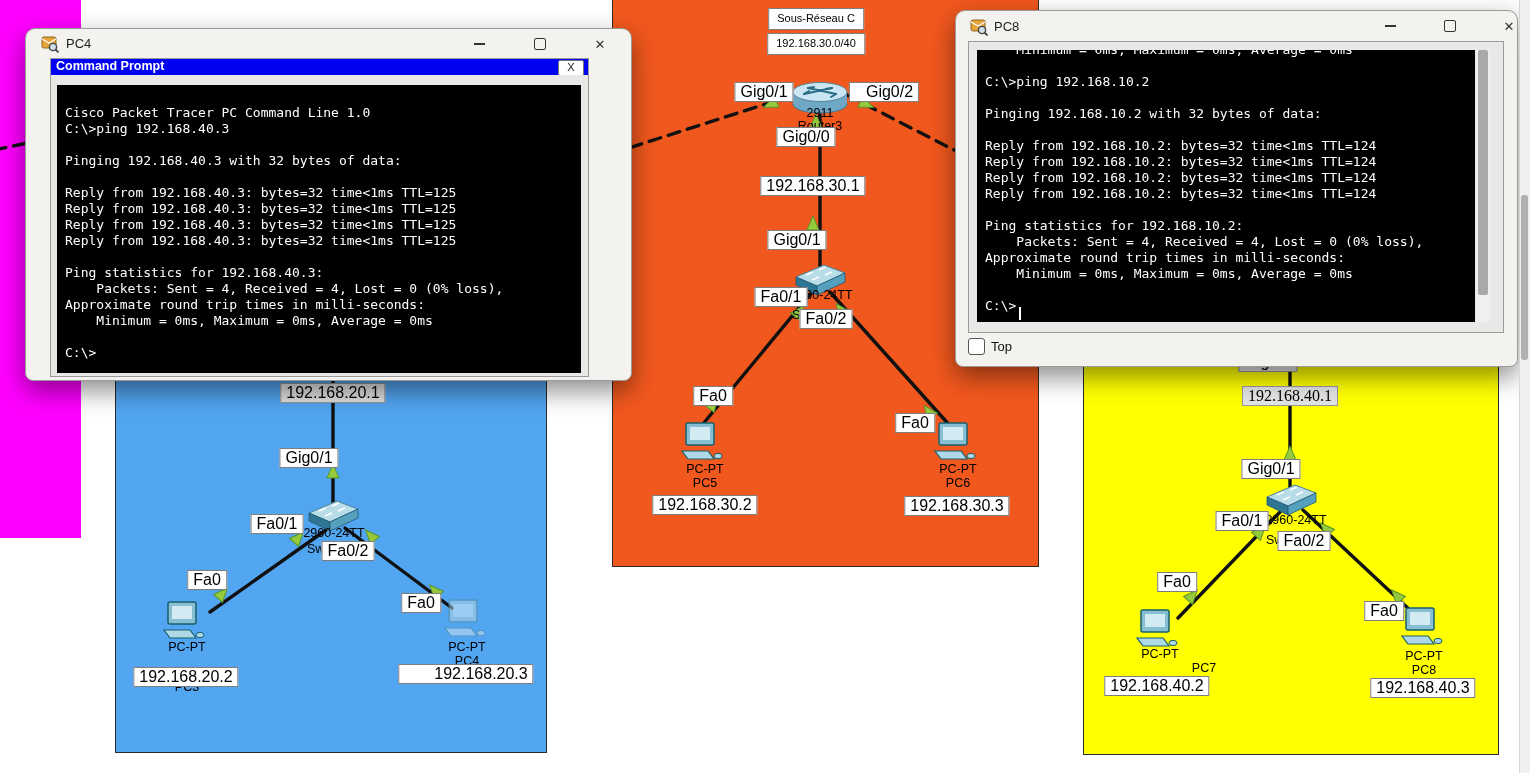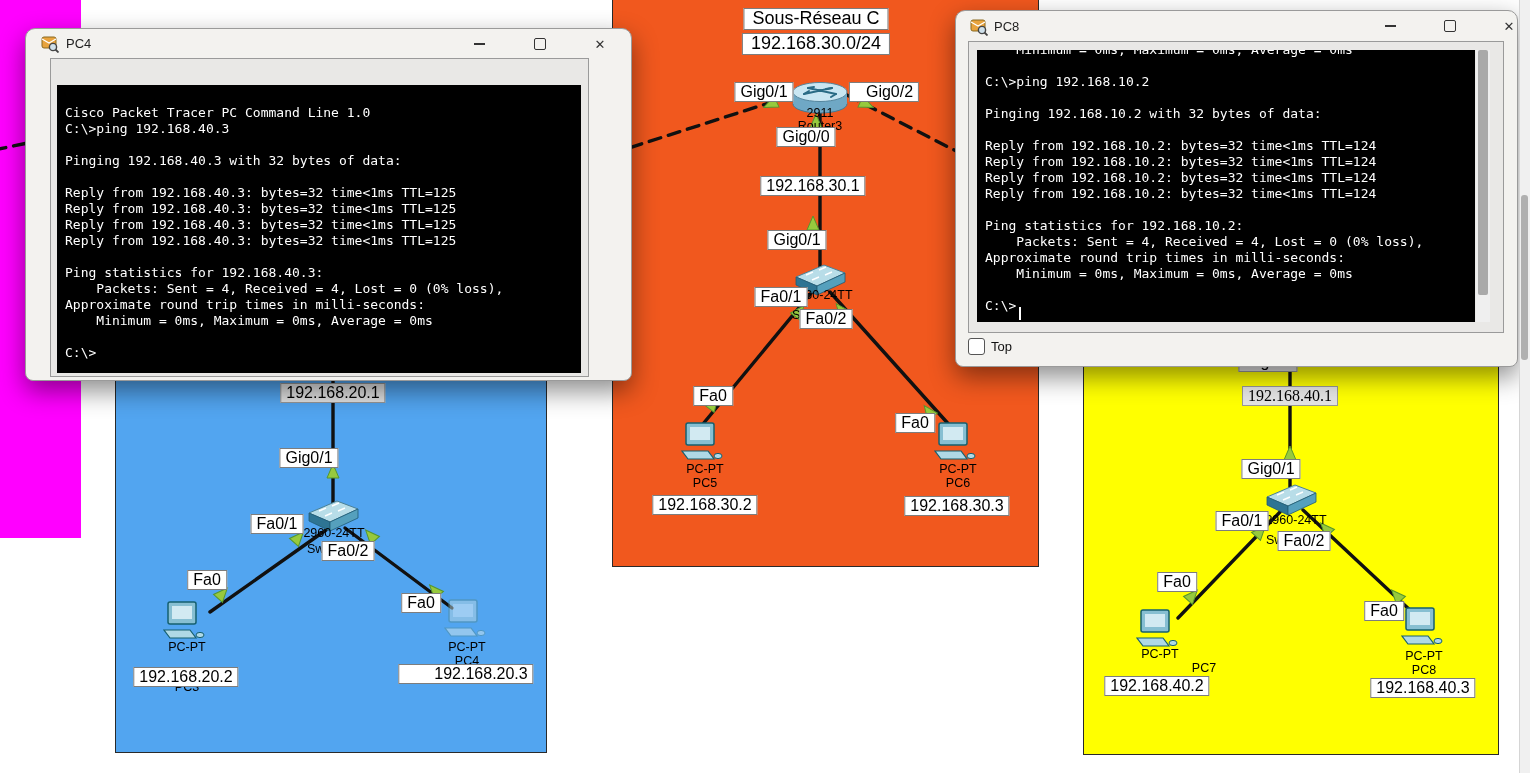--- a/index.html
+++ b/index.html
@@ -7,21 +7,21 @@
           font-family:"Liberation Sans",sans-serif;}
   .region{position:absolute;border:1px solid #2a2a2a;z-index:1;}
   .noborder{border:none;}
   #topo-svg{position:absolute;left:0;top:0;z-index:2;pointer-events:none;}
   .dcap{position:absolute;transform:translateX(-50%);font-size:12.5px;line-height:14px;color:#000;
         z-index:6;white-space:nowrap;}
   .dcapL{position:absolute;font-size:12.5px;line-height:14px;color:#000;z-index:6;white-space:nowrap;}
   .plabel{position:absolute;transform:translateX(-50%);background:#fff;border:1px solid #7d7d7d;
           padding:1px 5px 2px 5px;font-size:16px;line-height:15px;color:#000;white-space:nowrap;z-index:7;}
   .plabel.gray{background:#e2e2e2;border-color:#979797;}
-  .subnet-title{font-size:18px;padding:2px 8px 3px 8px;}
+  .subnet-title{font-size:11px;padding:2px 8px 3px 8px;}
   
   .win{position:absolute;background:#f3f2ef;border:1px solid #9a9a9a;z-index:10;
        border-radius:10px 10px 8px 8px;box-shadow:0 10px 26px rgba(0,0,0,.45);}
   .titlebar{position:absolute;left:0;top:0;right:0;}
   .winicon{position:absolute;}
   .wintitle{position:absolute;font-size:13px;color:#1f1f1f;}
   .ctrl{position:absolute;width:36px;height:28px;top:1px;display:flex;align-items:center;justify-content:center;color:#333;}
   .min-glyph{width:11px;height:1.5px;background:#333;}
   .max-glyph{width:10px;height:10px;border:1.3px solid #333;border-radius:2px;}
   .close-glyph{font-size:13px;line-height:13px;color:#333;}
@@ -151,21 +151,21 @@
     </g>
     <g transform="translate(1425,628)">
       <rect x="-19" y="-20" width="28" height="22" rx="2" fill="#87bfd2" stroke="#16606f" stroke-width="1.5"></rect>
       <rect x="-15" y="-16" width="20" height="13" fill="#d2eaf2"></rect>
       <polygon points="-23,8 3,8 9,16 -17,16" fill="#afd9e6" stroke="#16606f" stroke-width="1.2"></polygon>
       <ellipse cx="13" cy="13" rx="4" ry="2.6" fill="#afd9e6" stroke="#16606f"></ellipse>
     </g>
   </svg>
 
   <div class="plabel subnet-title" style="left:816px;top:8px;">Sous-Réseau C</div>
-  <div class="plabel subnet-title" style="left:816px;top:33px;">192.168.30.0/24</div>
+  <div class="plabel subnet-title" style="left:816px;top:33px;">192.168.30.0/40</div>
   <div class="plabel" style="left:764px;top:82px;">Gig0/1</div>
   <div class="plabel" style="left:884px;top:82px;padding-left:16px;">Gig0/2</div>
   <div class="dcap" style="left:820px;top:106px;">2911</div>
   <div class="dcap" style="left:820px;top:119px;">Router3</div>
   <div class="plabel" style="left:806px;top:127px;">Gig0/0</div>
   <div class="plabel" style="left:813px;top:176px;">192.168.30.1</div>
   <div class="plabel" style="left:797px;top:230px;">Gig0/1</div>
   <div class="dcap" style="left:822px;top:288px;">2960-24TT</div>
   <div class="dcapL" style="left:792px;top:308px;">Sw</div>
   <div class="plabel" style="left:781px;top:287px;">Fa0/1</div>
@@ -223,20 +223,24 @@
           <div class="min-glyph"></div>
         </div>
       <div class="ctrl" style="left:496px;">
           <div class="max-glyph"></div>
         </div>
       <div class="ctrl" style="left:556px;">
           <span class="close-glyph">✕</span>
         </div>
     </div>
     <div class="panel" style="left:24px;top:29px;width:537px;height:317px;">
+      <div class="cmdbar" style="background: rgb(2, 2, 242);">
+        <span class="cmdbar-title">Command Prompt</span>
+        <span class="cmdbar-x">X</span>
+      </div>
       <div class="term" style="left: 6px; top: 26px; width: 524px; height: 288px; background: rgb(0, 0, 0);">
         <pre style="padding:20px 0 0 8px;">Cisco Packet Tracer PC Command Line 1.0
 C:\&gt;ping 192.168.40.3
 
 Pinging 192.168.40.3 with 32 bytes of data:
 
 Reply from 192.168.40.3: bytes=32 time&lt;1ms TTL=125
 Reply from 192.168.40.3: bytes=32 time&lt;1ms TTL=125
 Reply from 192.168.40.3: bytes=32 time&lt;1ms TTL=125
 Reply from 192.168.40.3: bytes=32 time&lt;1ms TTL=125

